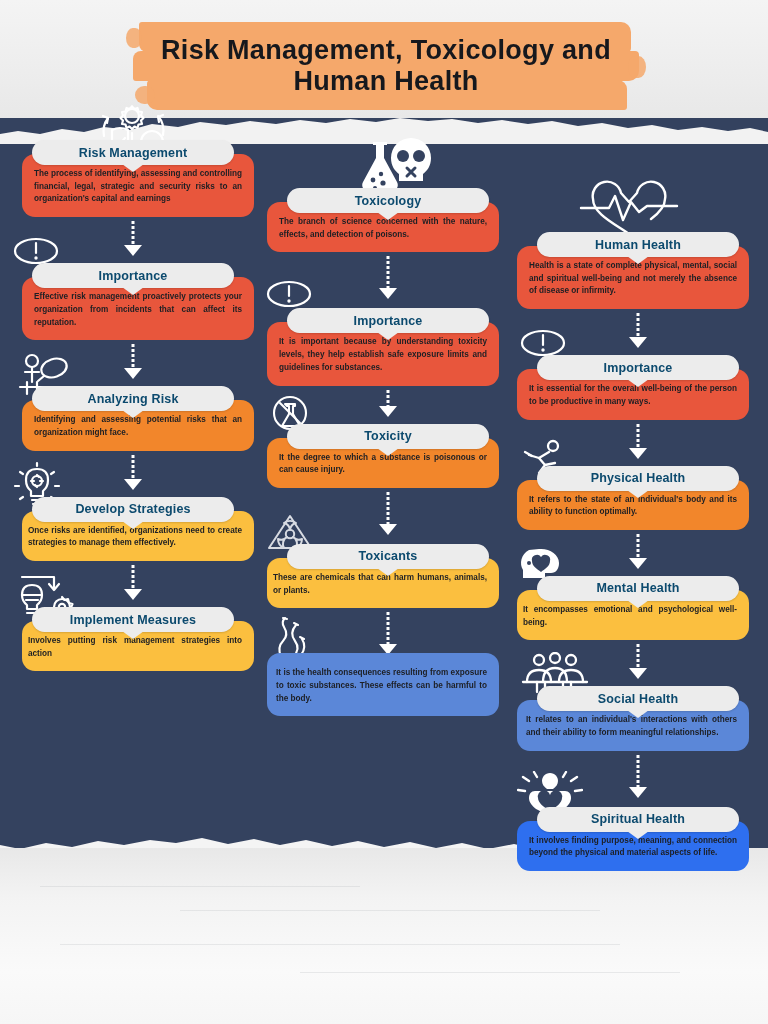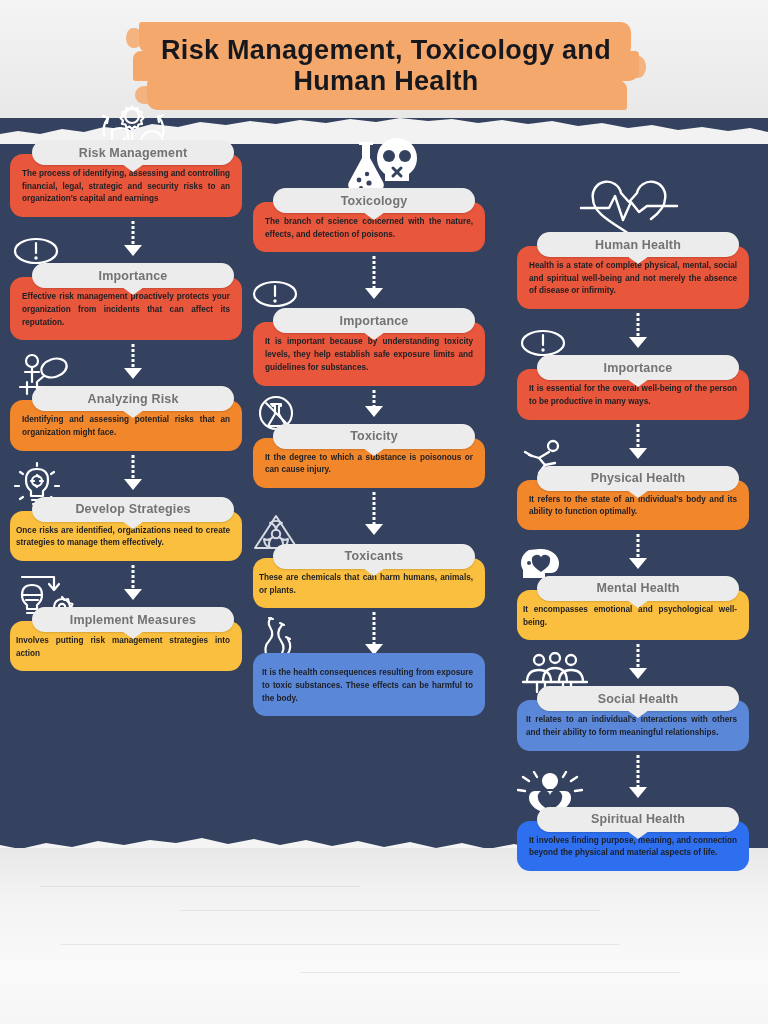--- a/index.html
+++ b/index.html
@@ -108,21 +108,21 @@
     background: rgba(190,192,196,.30);
     height: 1px;
   }
 
   
   .col {
     position: absolute;
     width: 250px;
   }
   .col-left   { left: 8px;   top: 140px; }
-  .col-mid    { left: 249px; top: 188px; }
+  .col-mid    { left: 263px; top: 188px; }
   .col-right  { left: 513px; top: 232px; }
 
   
   .node { position: relative; }
 
   .icon {
     position: absolute;
     left: 6px;
     width: 56px;
     height: 52px;
@@ -135,21 +135,21 @@
     margin: 0 auto;
     width: 202px;
     height: 25px;
     background: #ececec;
     border-radius: 13px;
     display: flex;
     align-items: center;
     justify-content: center;
     font-size: 12.5px;
     font-weight: bold;
-    color: #737373;
+    color: #0c4a6e;
     letter-spacing: .15px;
     z-index: 4;
     box-shadow: 0 1px 2px rgba(0,0,0,.14);
   }
   .pill::after {
     content: "";
     position: absolute;
     left: 50%;
     bottom: -7px;
     transform: translateX(-50%);
@@ -166,21 +166,21 @@
     min-height: 40px;
     border-radius: 13px;
     padding: 14px 12px 11px 12px;
     font-size: 8.2px;
     line-height: 1.55;
     font-weight: bold;
     text-align: justify;
     color: #1d1f24;
     z-index: 2;
   }
-  .card.align-l { margin-left: 2px; }
+  .card.align-l { margin-left: 14px; }
   .card.align-r { margin-left: 4px; }
 
   
   .c-red    { background: #e8563c; }
   .c-orange { background: #f2862b; }
   .c-yellow { background: #fbbf3f; padding-left: 6px; }
   .c-blue   { background: #5b87d8; padding-left: 9px; }
   .c-blue2  { background: #2e6fef; }
 
   

